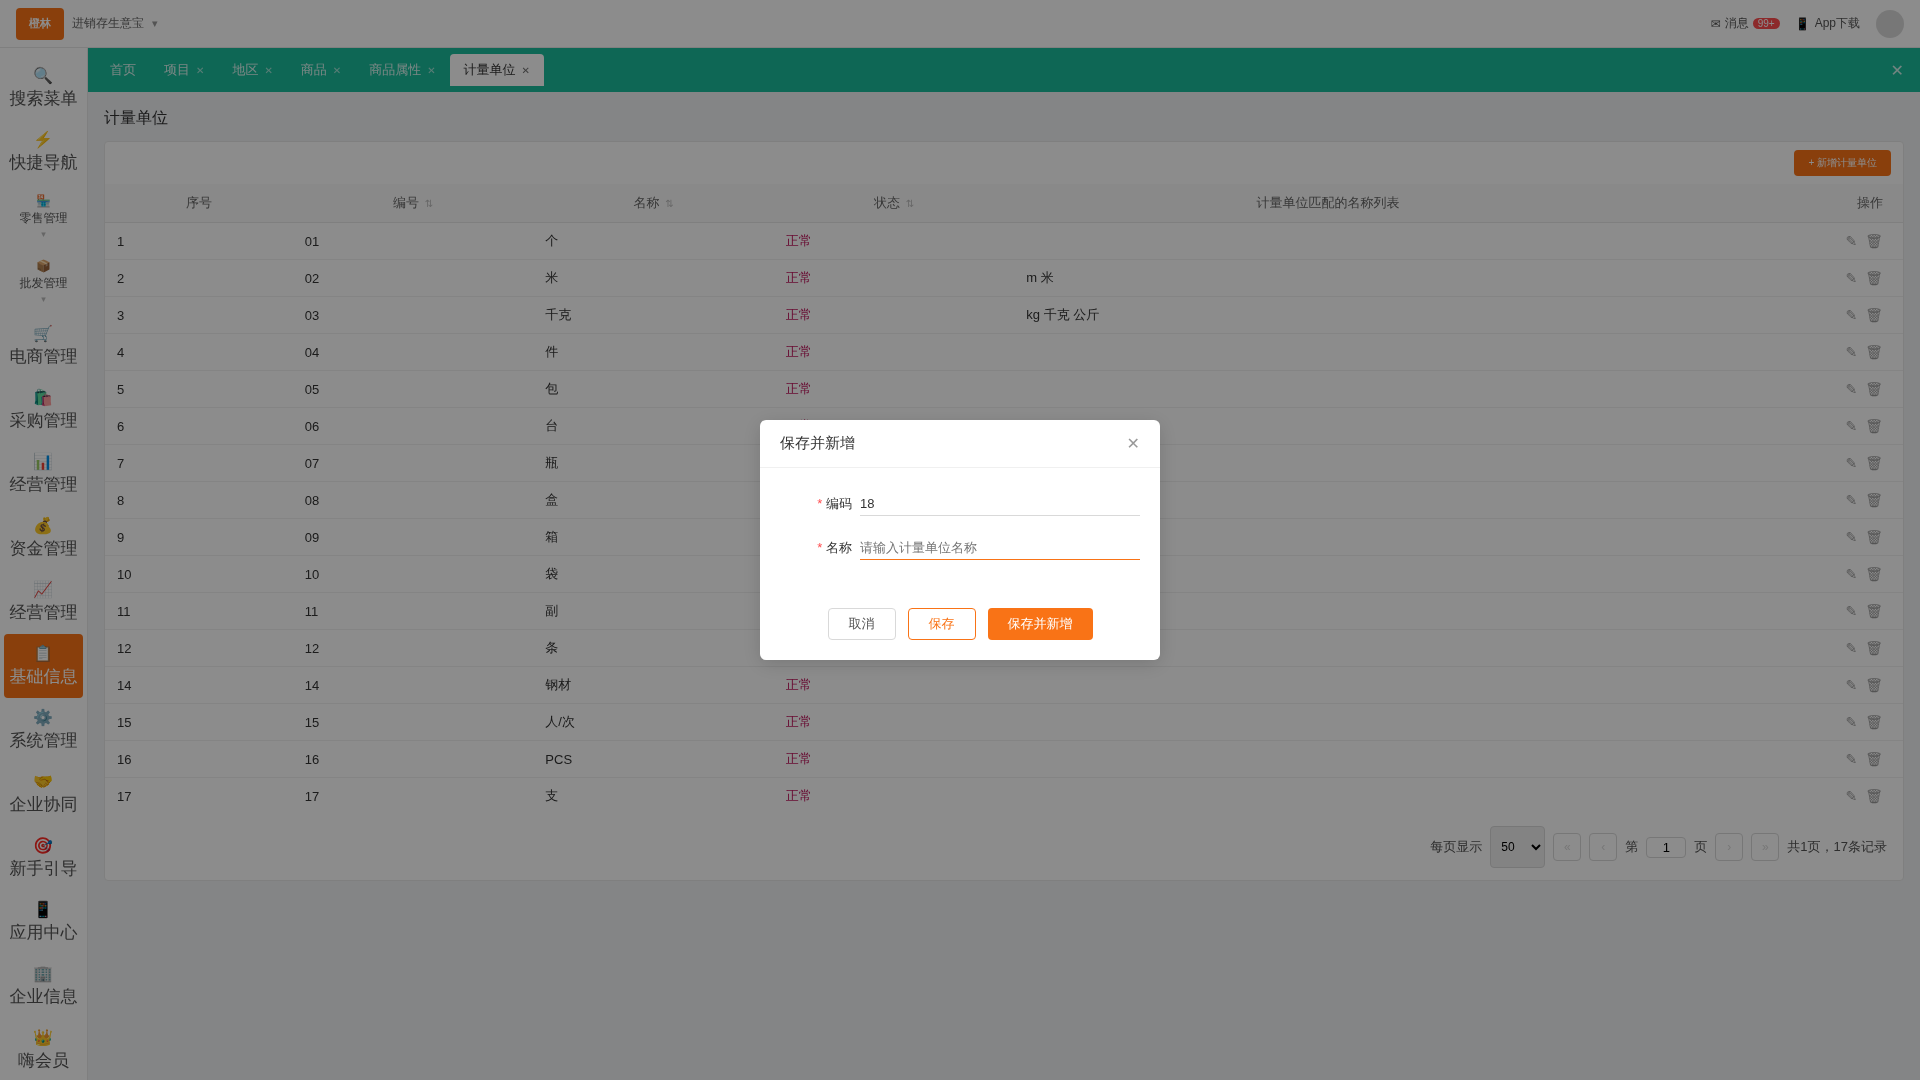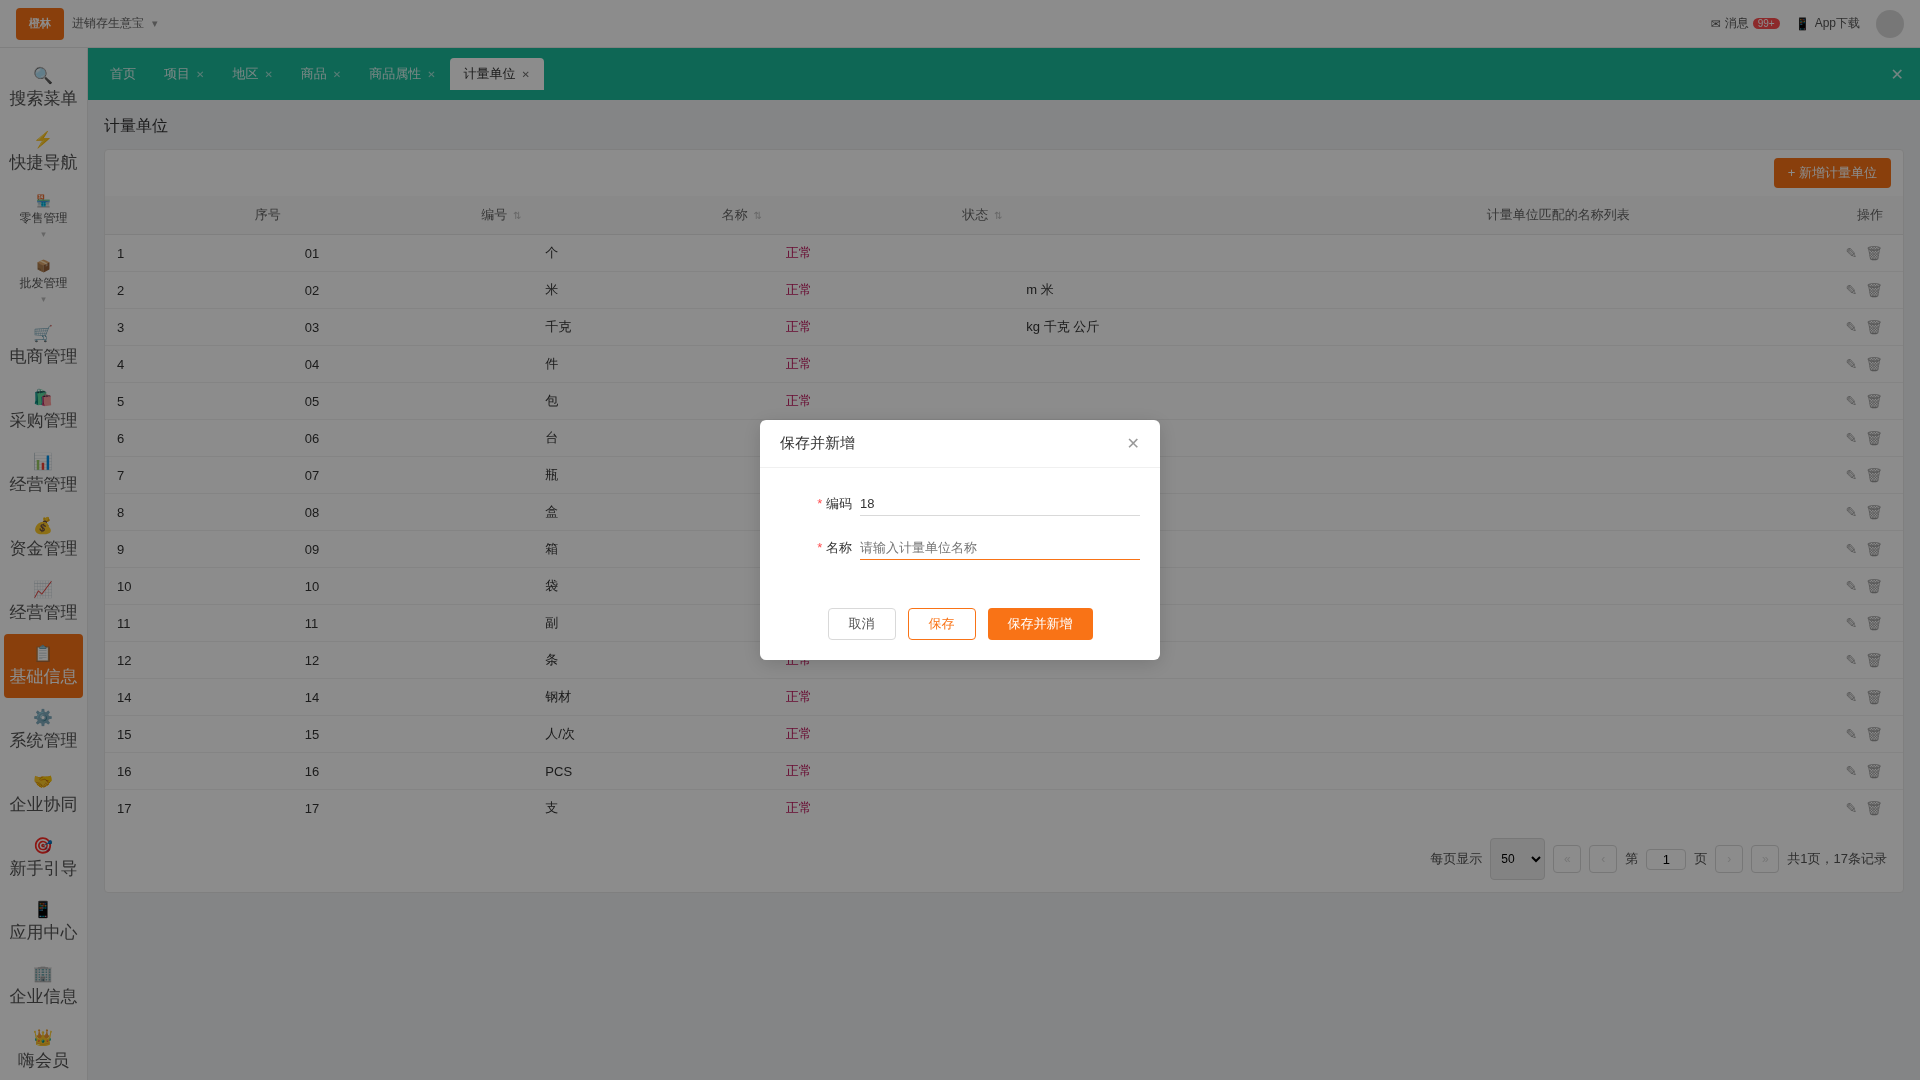--- a/index.html
+++ b/index.html
@@ -111,21 +111,21 @@
       flex-direction: column;
       overflow: hidden;
     }
 
     
     .tab-bar {
       background: #1abc9c;
       display: flex;
       align-items: center;
       padding: 0 8px;
-      height: 52px;
+      height: 44px;
       flex-shrink: 0;
     }
     .tab {
       display: flex;
       align-items: center;
       padding: 0 14px;
       height: 32px;
       background: transparent;
       color: rgba(255,255,255,0.85);
       cursor: pointer;
@@ -171,34 +171,34 @@
       justify-content: flex-end;
       padding: 8px 12px;
     }
     .add-btn {
       background: #f97316;
       color: white;
       border: none;
       padding: 6px 14px;
       border-radius: 4px;
       cursor: pointer;
-      font-size: 13px;
+      font-size: 10px;
     }
 
     table {
       width: 100%;
       border-collapse: collapse;
     }
     thead tr {
       background: #fafafa;
       border-bottom: 1px solid #e8e8e8;
     }
     th {
       padding: 10px 12px;
-      text-align: right;
+      text-align: center;
       color: #666;
       font-weight: 500;
       font-size: 13px;
       border-bottom: 1px solid #e8e8e8;
     }
     td {
       padding: 9px 12px;
       color: #333;
       font-size: 13px;
       border-bottom: 1px solid #f0f0f0;
@@ -496,21 +496,21 @@
         </div>
 
         <table>
           <thead>
             <tr>
               <th>序号</th>
               <th>编号 <span class="sort-icon">⇅</span></th>
               <th>名称 <span class="sort-icon">⇅</span></th>
               <th>状态 <span class="sort-icon">⇅</span></th>
               <th>计量单位匹配的名称列表</th>
-              <th style="padding-right:20px;">操作</th>
+              <th style="text-align:right;padding-right:20px;">操作</th>
             </tr>
           </thead>
           <tbody id="table-body">
           <tr>
       <td>1</td>
       <td>01</td>
       <td>个</td>
       <td class="status-normal">正常</td>
       <td></td>
       <td style="text-align:right;padding-right:20px;">

